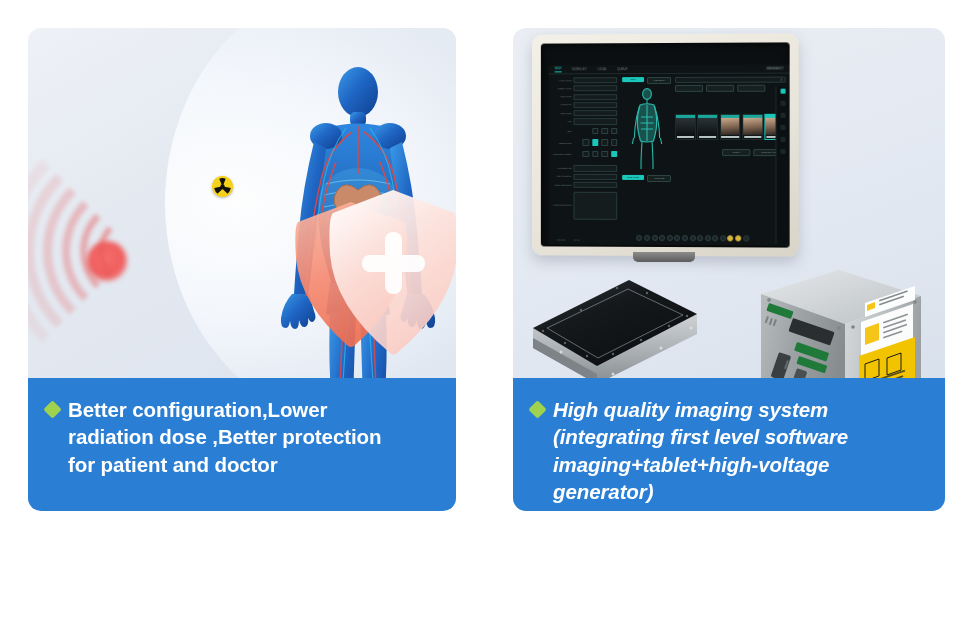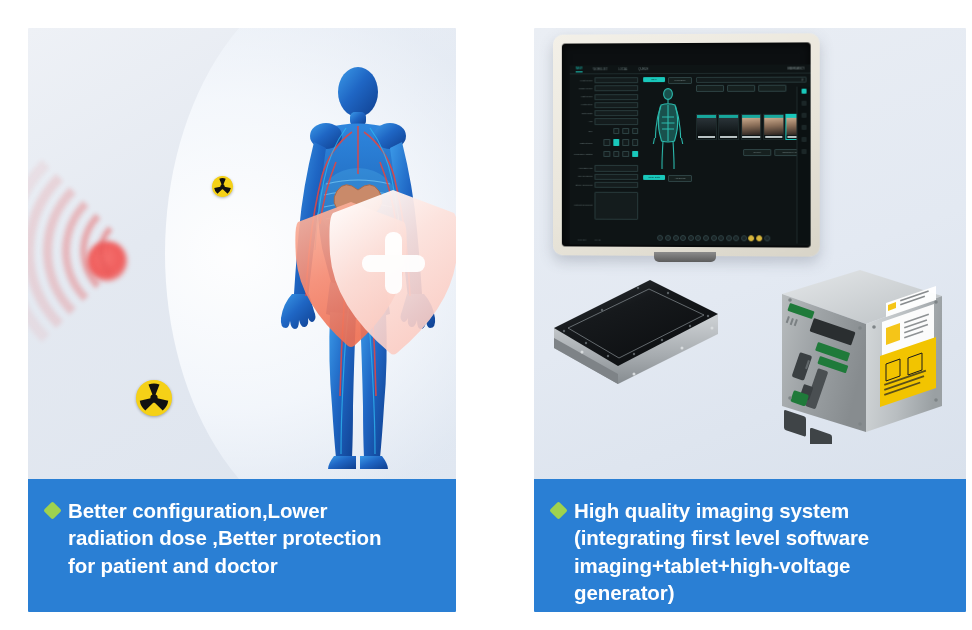--- a/index.html
+++ b/index.html
@@ -4,24 +4,24 @@
 <title>Product Feature Panels</title>
 <style>
   html,body{margin:0;padding:0;}
   body{
     width:972px;height:630px;background:#ffffff;overflow:hidden;
     font-family:"Liberation Sans","DejaVu Sans",sans-serif;
   }
   .stage{position:relative;width:972px;height:630px;}
 
   
-  .panel{position:absolute;top:28px;height:584px;border-radius:1px;overflow:hidden;
+  .panel{position:absolute;top:28px;height:483px;border-radius:13px;overflow:hidden;
          background:#ffffff;}
   .panel-left{left:28px;width:428px;}
-  .panel-right{left:534px;width:432px;}
+  .panel-right{left:513px;width:432px;font-style:italic;}
 
   .media{position:absolute;left:0;right:0;top:0;bottom:133px;overflow:hidden;}
   .media-left{background:linear-gradient(150deg,#eef1f6 0%,#e4e9f1 40%,#dde4ee 100%);}
   .media-right{background:linear-gradient(160deg,#eaeef4 0%,#e3e9f2 55%,#d9e1ec 100%);}
 
   
   .caption{position:absolute;left:0;right:0;bottom:0;height:133px;background:#2a7fd4;
            display:flex;align-items:flex-start;padding:18px 14px 0 18px;box-sizing:border-box;}
   .bullet{width:13px;height:13px;background:#9fd24e;flex:0 0 13px;margin:7px 9px 0 0;
           transform:rotate(45deg);border-radius:2px;}

